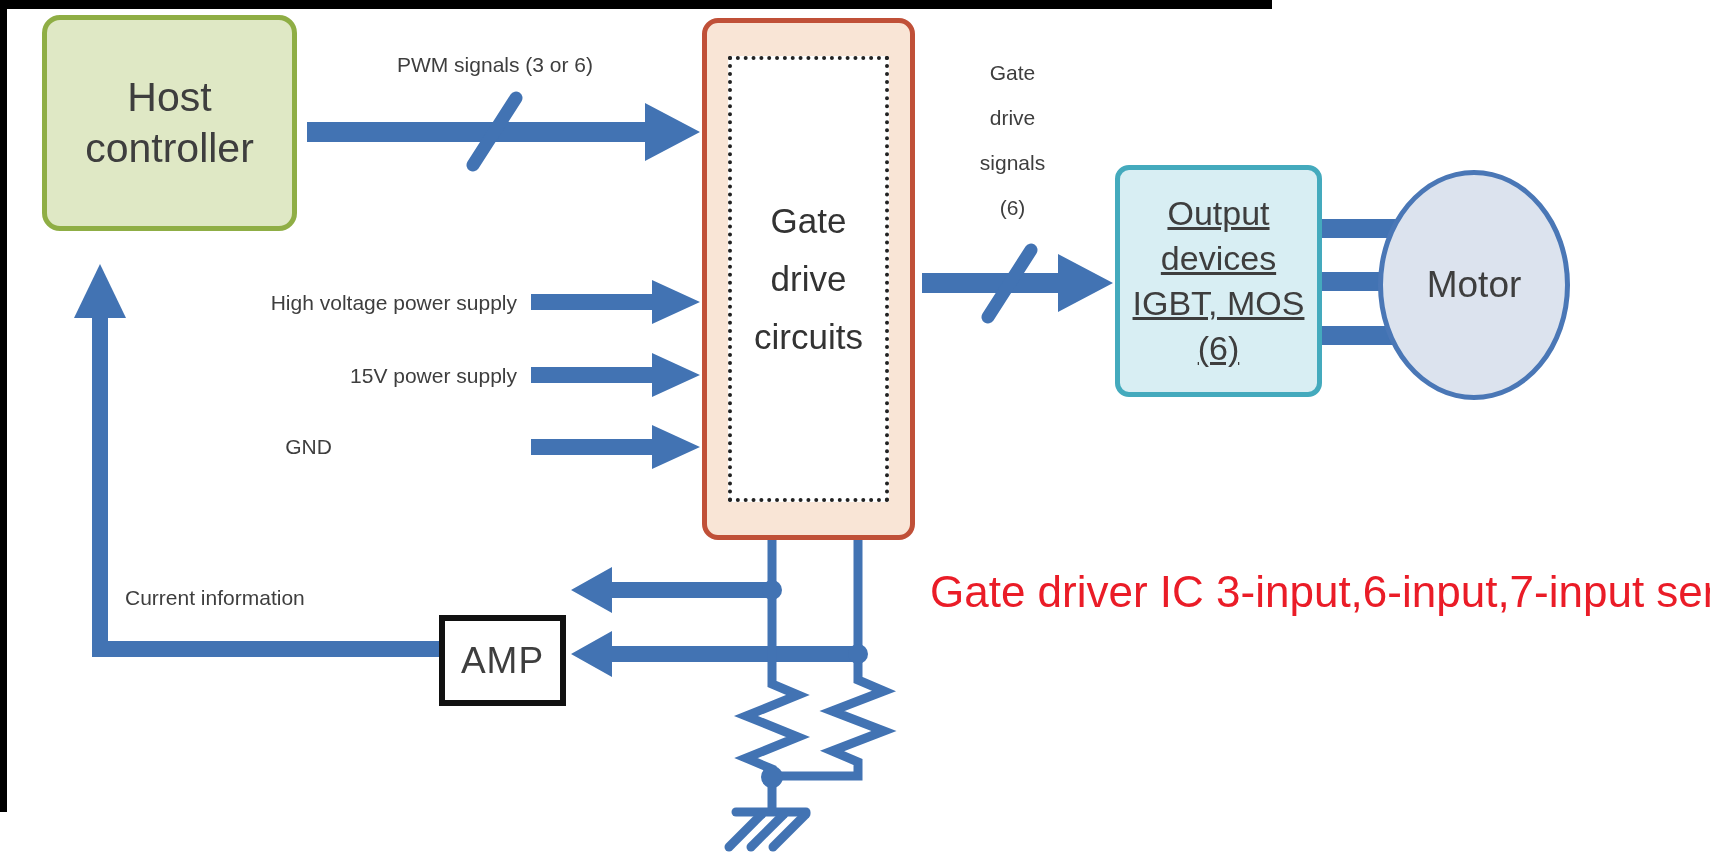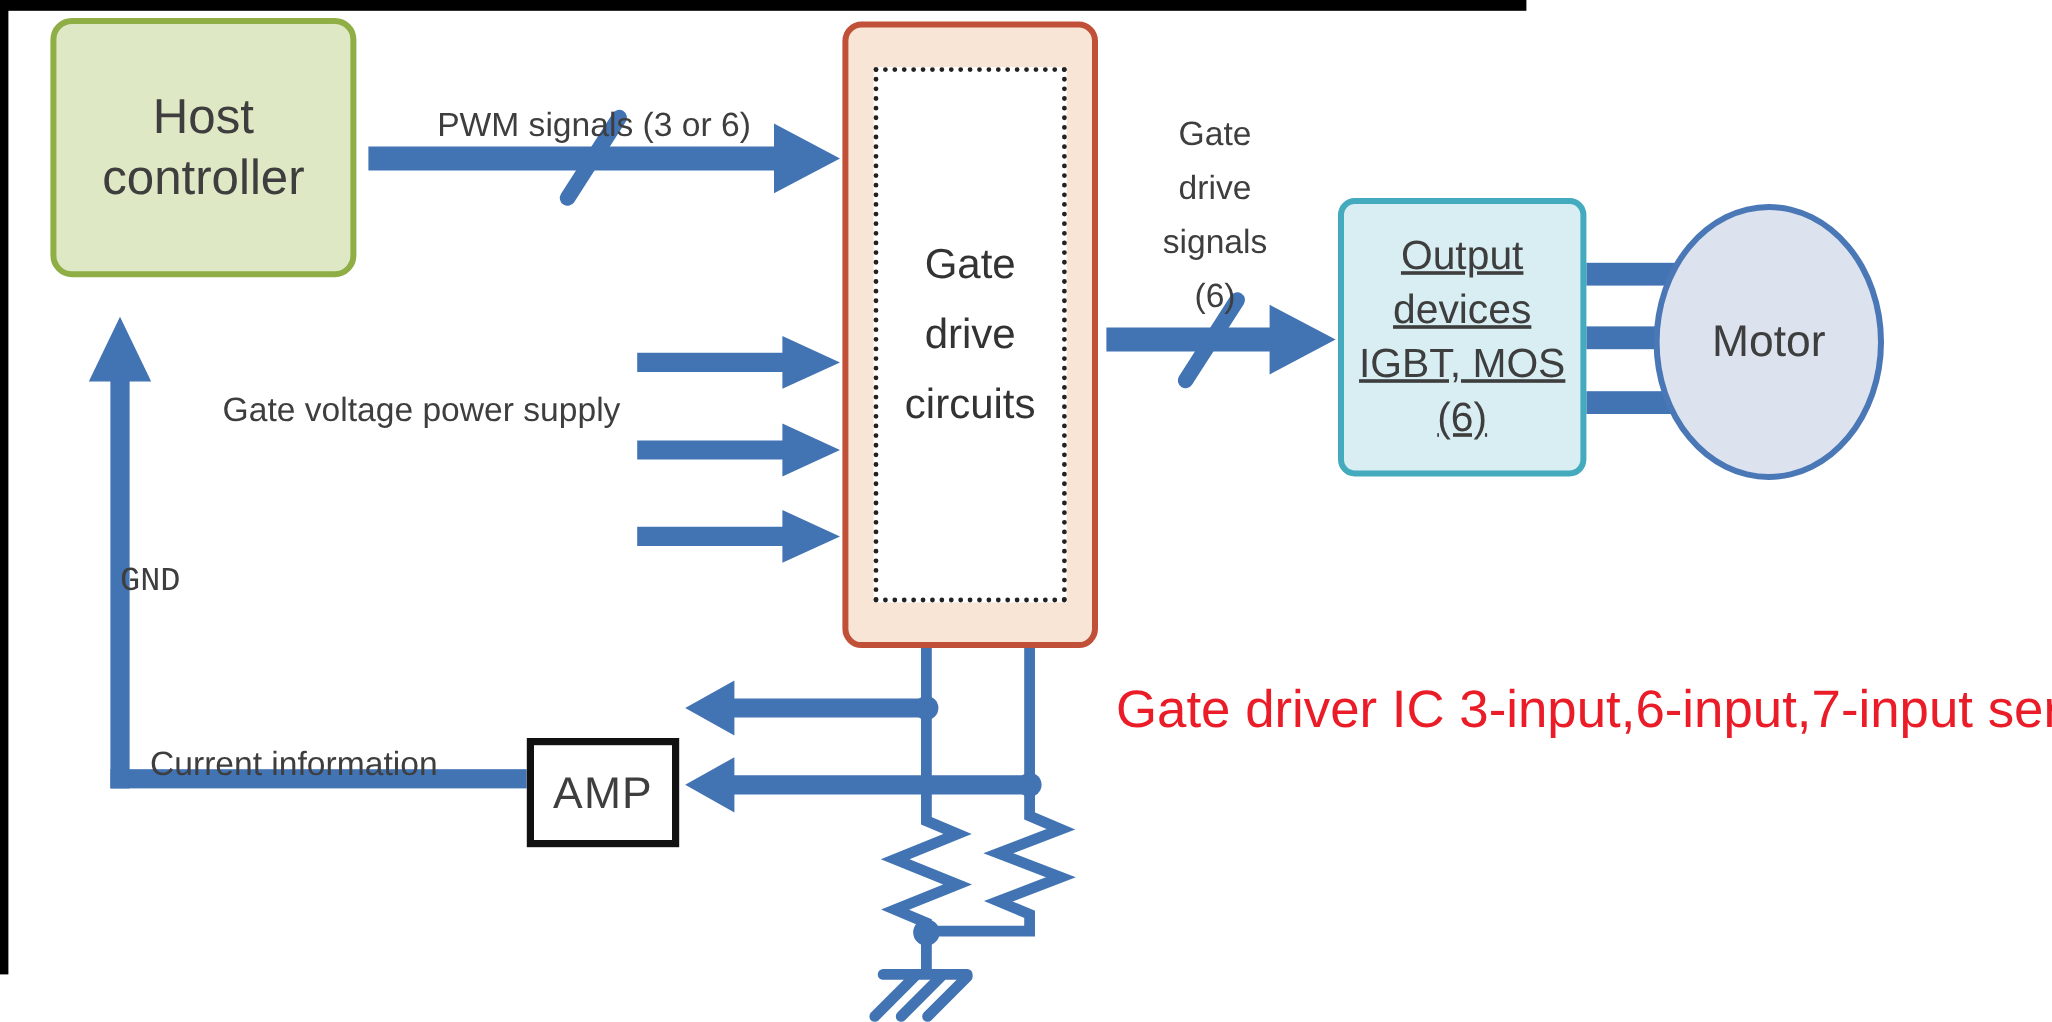--- a/index.html
+++ b/index.html
@@ -28,26 +28,26 @@
         background:#ffffff;border:4px dotted var(--dotted-border,#222);
         display:flex;align-items:center;justify-content:center;text-align:center;
         font-size:35px;line-height:58px;color:#333;}
   .output{left:1115px;top:165px;width:207px;height:232px;border:5px solid var(--output-border,#44aabd);
         background:var(--output-fill,#d8eef3);border-radius:14px;font-size:34px;line-height:45px;text-decoration:underline;}
   .motor{left:1378px;top:170px;width:192px;height:230px;border:5px solid var(--motor-border,#4a77b6);
         background:var(--motor-fill,#dce3ee);border-radius:50%;font-size:37px;}
   .amp{left:439px;top:615px;width:127px;height:91px;border:6px solid var(--amp-border,#111);
         background:#ffffff;font-size:37px;letter-spacing:1px;}
 
-  .lbl{position:absolute;color:var(--text-dark,#3e3e3e);font-size:28px;line-height:34px;margin-top:39px;}
+  .lbl{position:absolute;color:var(--text-dark,#3e3e3e);font-size:21px;line-height:34px;}
   .pwm-label{left:345px;top:48px;width:300px;text-align:center;}
   .gds-label{left:930px;top:50px;width:165px;text-align:center;line-height:45px;white-space:pre-line;}
   .hv-label{left:100px;top:286px;width:417px;text-align:right;}
   .v15-label{left:100px;top:359px;width:417px;text-align:right;}
-  .gnd-label{left:100px;top:430px;width:417px;text-align:left;font-family:Liberation Mono, monospace;}
+  .gnd-label{left:100px;top:430px;width:417px;text-align:center;}
   .cur-label{left:125px;top:581px;width:300px;}
   .caption{position:absolute;left:930px;top:566px;white-space:nowrap;
         color:var(--caption-red,#ea1c27);font-size:44px;line-height:52px;}
 </style>
 </head>
 <body>
 
 <div class="stage">
 
   <div class="frame-top"></div>
@@ -135,18 +135,19 @@
 
   <div class="box amp">
     <span>AMP</span>
   </div>
 
   <div class="lbl pwm-label">PWM signals (3 or 6)</div>
   <div class="lbl gds-label">Gate
 drive
 signals
 (6)</div>
-  <div class="lbl hv-label">Gate voltage power supply</div>
+  <div class="lbl hv-label">High voltage power supply</div>
+  <div class="lbl v15-label">15V power supply</div>
   <div class="lbl gnd-label">GND</div>
   <div class="lbl cur-label">Current information</div>
   <div class="caption">Gate driver IC 3-input,6-input,7-input series</div>
 
 </div>
 
 </body></html>

